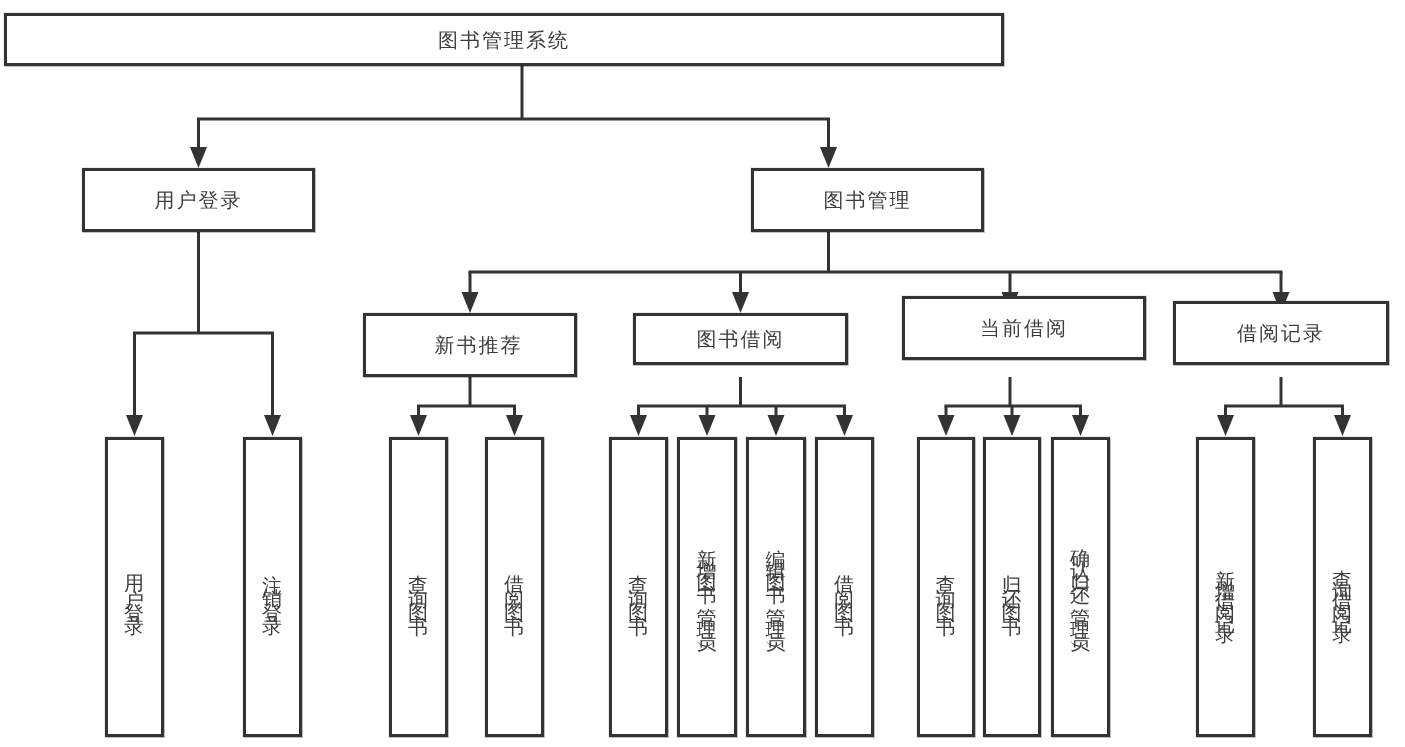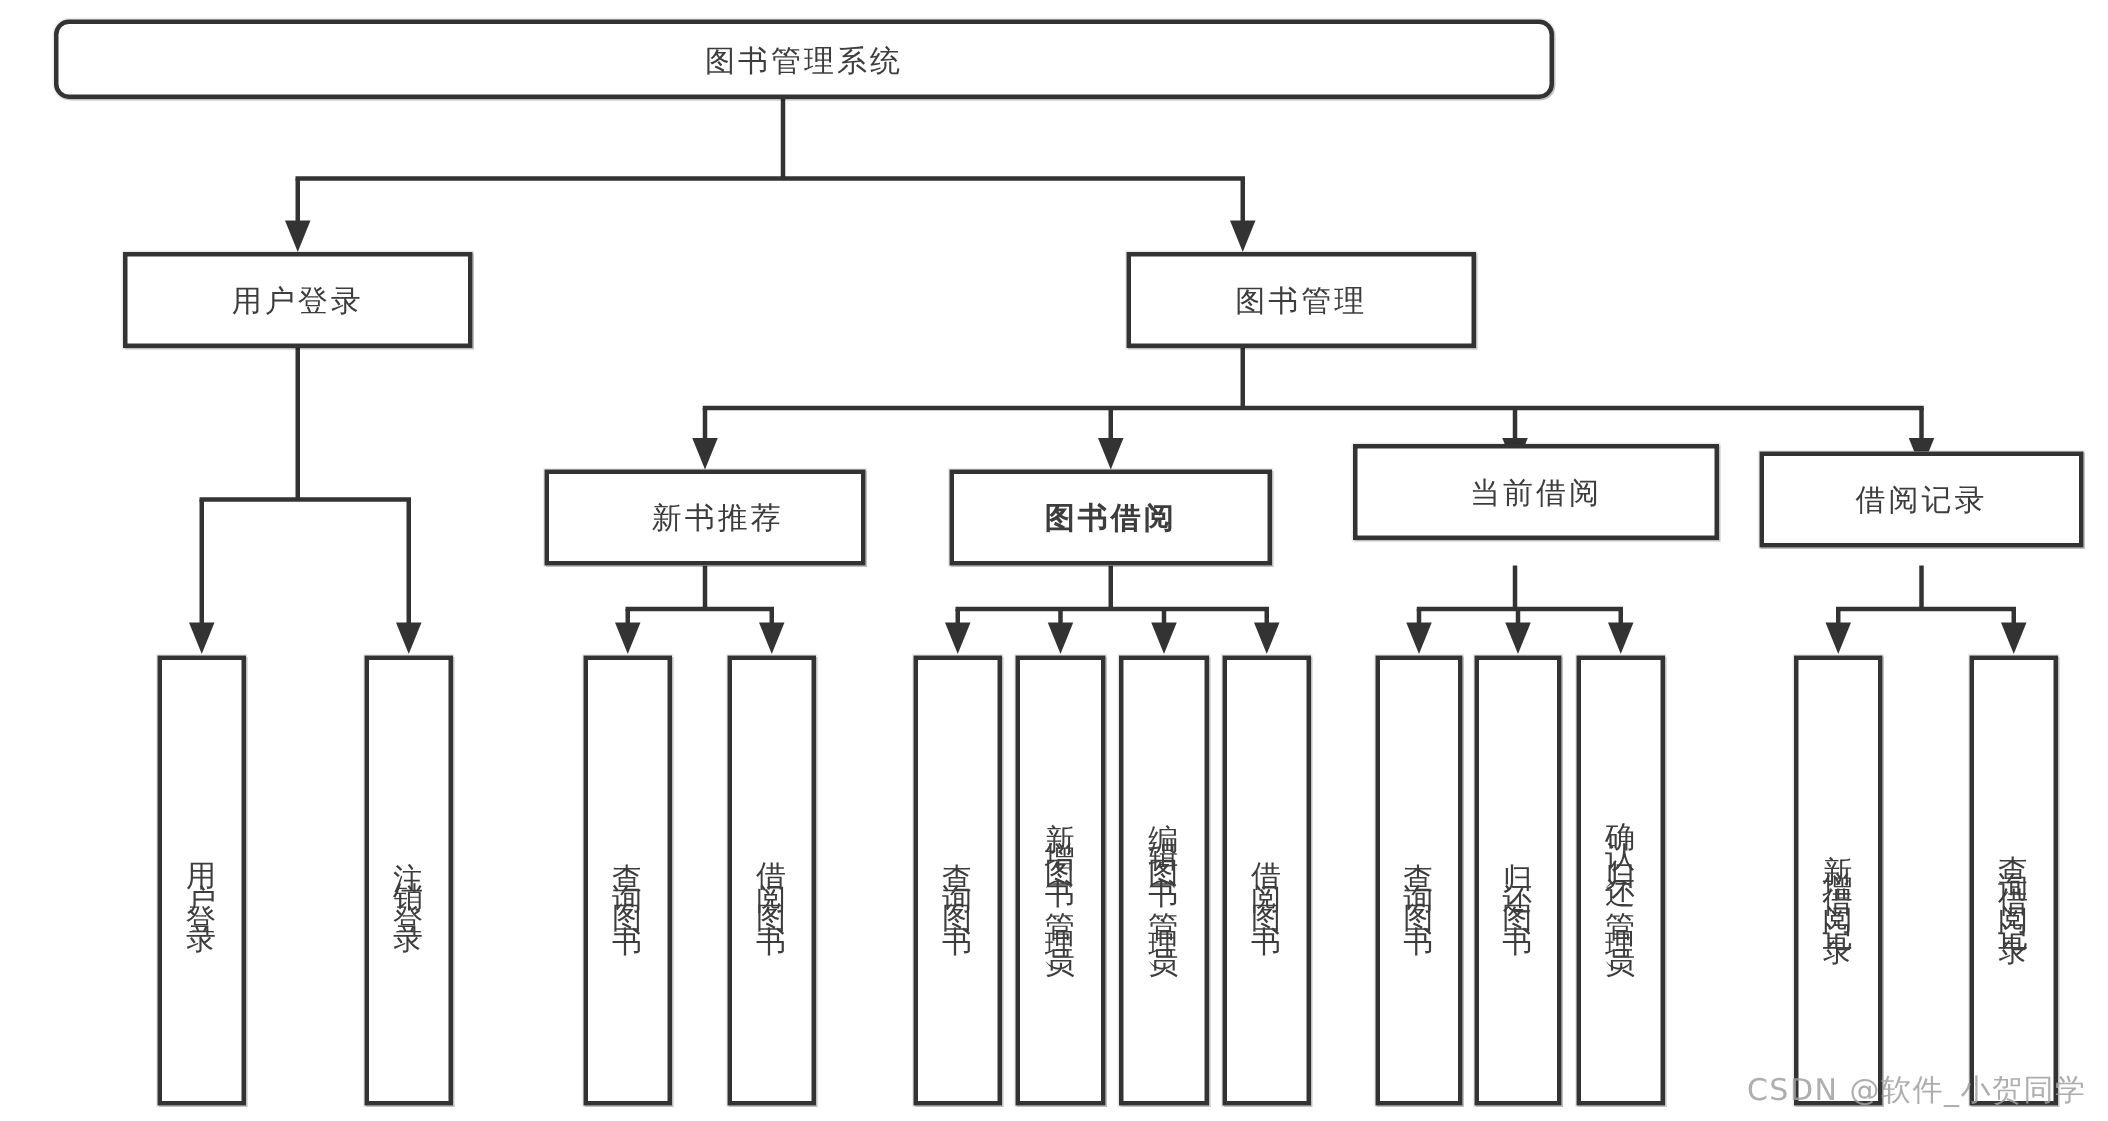--- a/index.html
+++ b/index.html
@@ -21,25 +21,25 @@
   
   .v{
     writing-mode:vertical-rl;text-orientation:mixed;
     width:59px;top:437px;height:300px;
   }
   .v4{letter-spacing:14px;}
   .v6{letter-spacing:11px;}
   .v9{letter-spacing:12px;}
 
   
-  .n-root{left:36px;top:13px;width:1000px;height:53px;border-radius:10px;}
+  .n-root{left:4px;top:13px;width:1000px;height:53px;}
   .n-userlogin{left:82px;top:168px;width:233px;height:64px;}
   .n-bookmgmt{left:712px;top:168px;width:233px;height:64px;margin-left:39px;}
   .n-newbook{left:363px;top:313px;width:214px;height:64px;padding-left:17px;}
-  .n-bookborrow{left:633px;top:313px;width:215px;height:64px;font-weight:bold;}
+  .n-bookborrow{left:633px;top:313px;width:215px;height:52px;}
   .n-currentborrow{left:902px;top:296px;width:244px;height:64px;}
   .n-borrowrecords{left:1173px;top:301px;width:216px;height:64px;}
 
   .n-l1{left:105px;}
   .n-l2{left:243px;}
   .n-l3{left:389px;}
   .n-l4{left:485px;}
   .n-l5{left:609px;}
   .n-l6{left:677px;width:60px;}
   .n-l7{left:746px;width:60px;}
@@ -151,14 +151,13 @@
   <div class="box v v9 n-l7">编辑图书（管理员）</div>
   <div class="box v v4 n-l8">借阅图书</div>
 
   <div class="box v v4 n-l9">查询图书</div>
   <div class="box v v4 n-l10">归还图书</div>
   <div class="box v v9 n-l11">确认归还（管理员）</div>
 
   <div class="box v v6 n-l12">新增借阅记录</div>
   <div class="box v v6 n-l13">查询借阅记录</div>
 
-  <div class="watermark">CSDN @软件_小贺同学</div>
 </div>
 
 </body></html>

